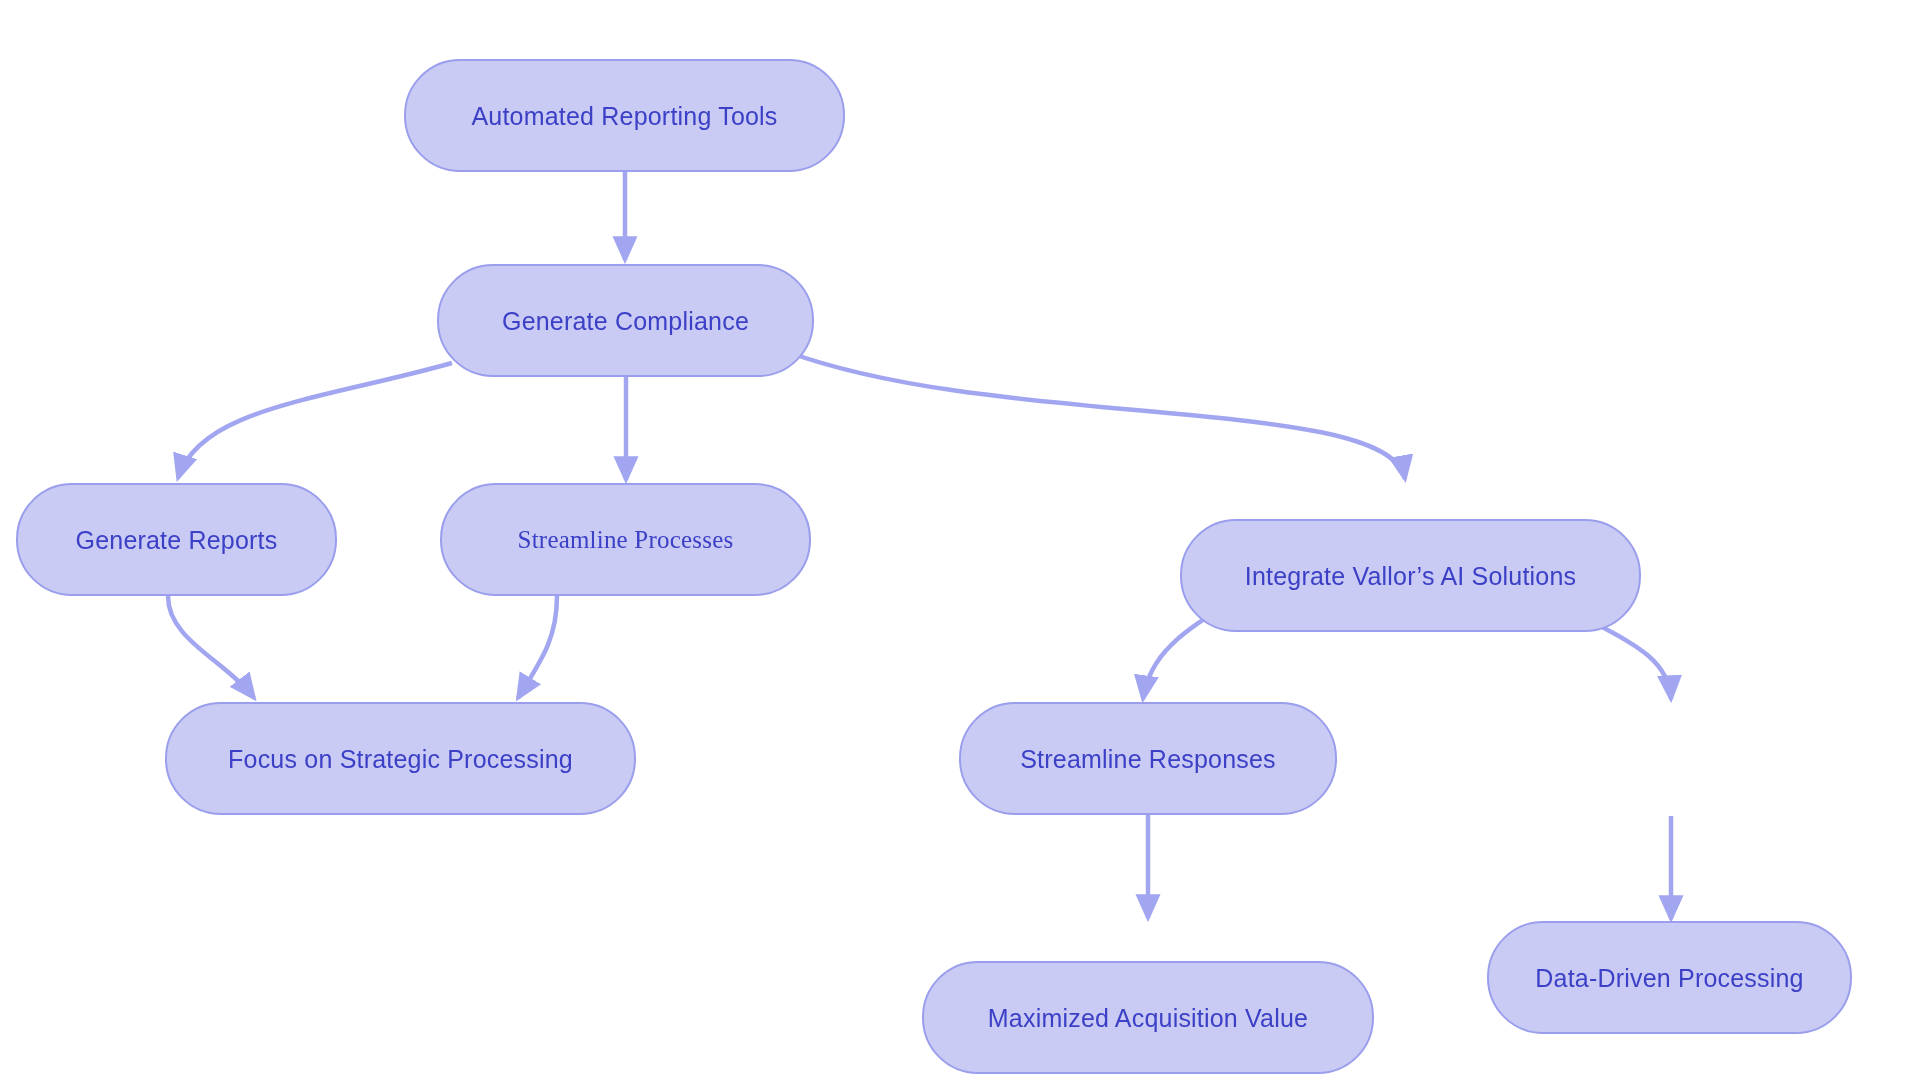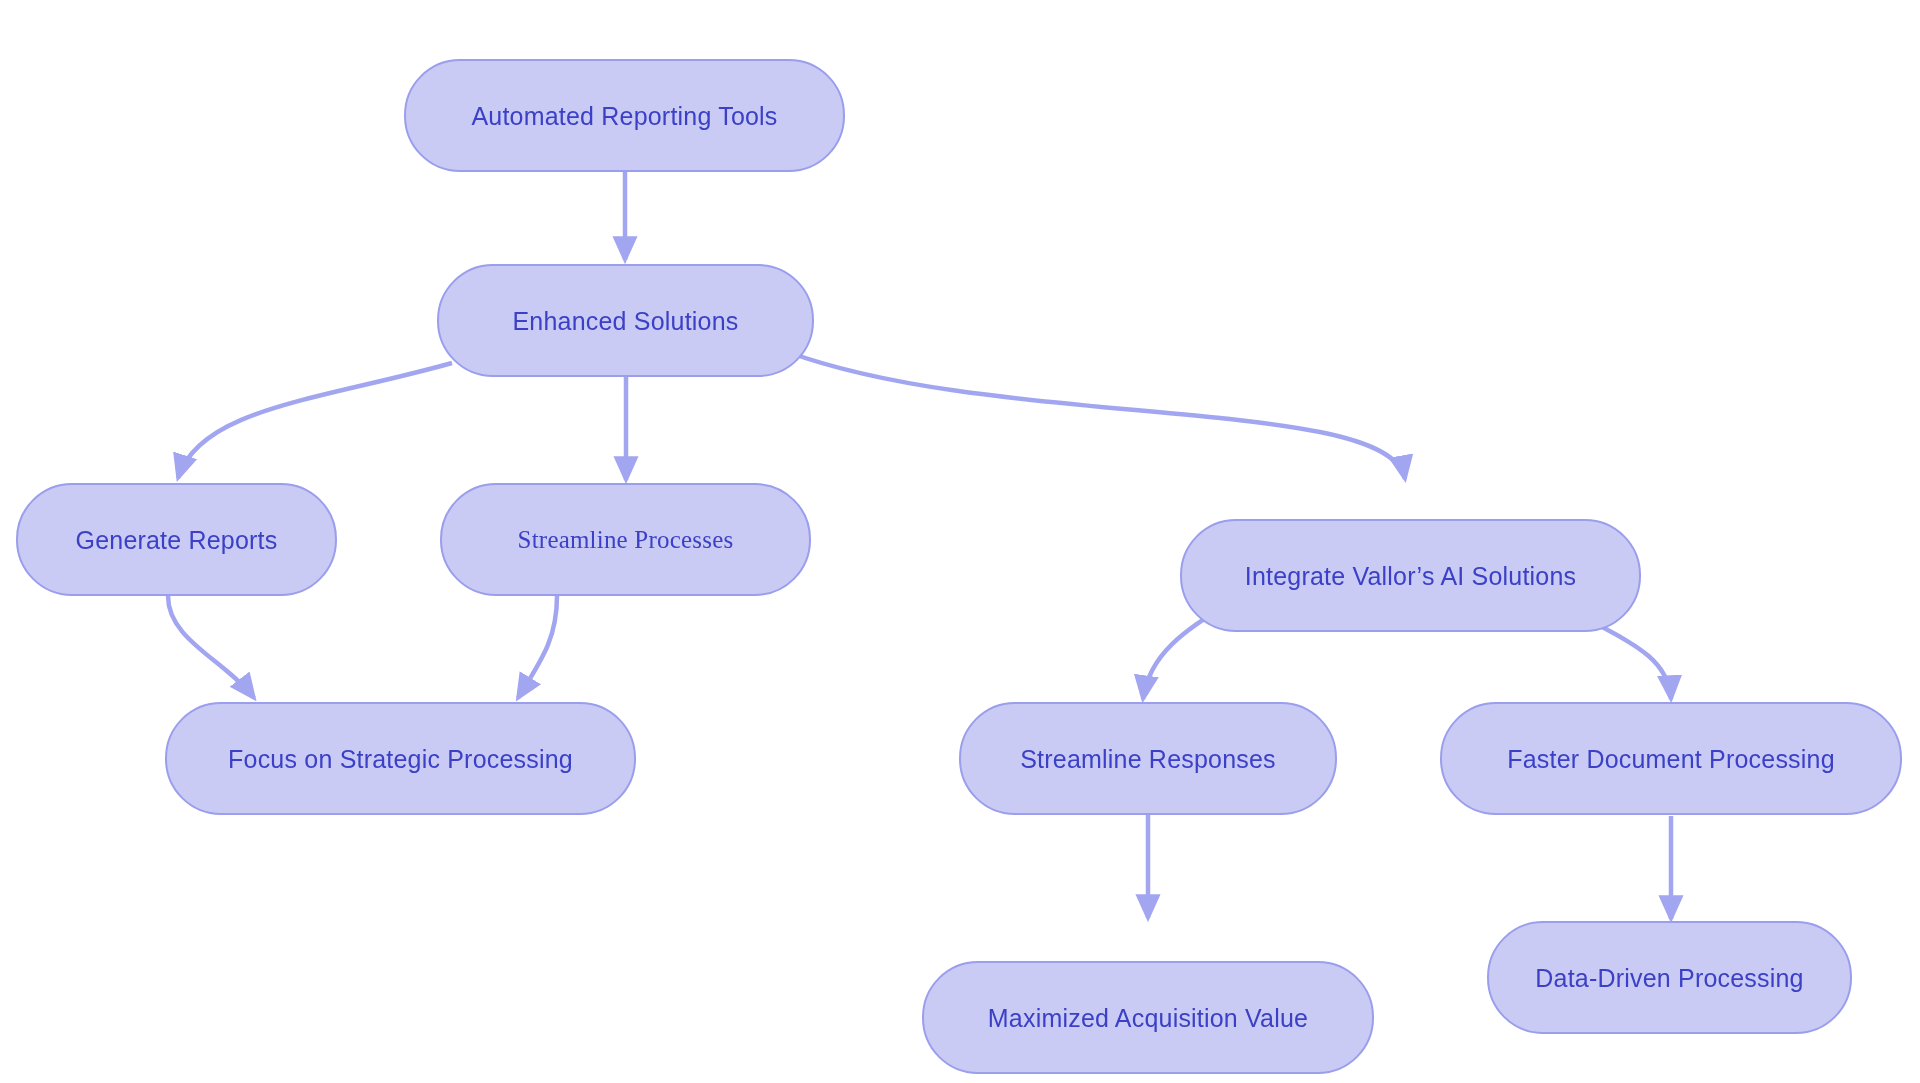--- a/index.html
+++ b/index.html
@@ -64,39 +64,36 @@
       <path class="edge" d="M 557 596 C 557 640, 540 662, 518 698" marker-end="url(#arrowhead)"></path>
       <path class="edge" d="M 1237 598 C 1190 628, 1150 650, 1143 699" marker-end="url(#arrowhead)"></path>
       <path class="edge" d="M 1552 599 C 1615 638, 1668 650, 1671 699" marker-end="url(#arrowhead)"></path>
       <path class="edge" d="M 1148 815 L 1148 918" marker-end="url(#arrowhead)"></path>
       <path class="edge" d="M 1671 816 L 1671 919" marker-end="url(#arrowhead)"></path>
     </svg>
 <div class="flow-node" style="left: 404px; top: 45px; width: 441px; height: 113px; margin-top: 14px;">
       <span class="node-label">Automated Reporting Tools</span>
     </div>
     <div class="flow-node" style="left: 437px; top: 264px; width: 377px; height: 113px;">
-      <span class="node-label">Enhanced Solutions</span>
+      <span class="node-label">Generate Compliance</span>
     </div>
     <div class="flow-node" style="left: 16px; top: 483px; width: 321px; height: 113px;">
       <span class="node-label">Generate Reports</span>
     </div>
     <div class="flow-node" style="left: 440px; top: 483px; width: 371px; height: 113px; font-family: Liberation Serif, serif;">
       <span class="node-label">Streamline Processes</span>
     </div>
     <div class="flow-node" style="left: 1180px; top: 483px; width: 461px; height: 113px; margin-top: 36px;">
       <span class="node-label">Integrate Vallor’s AI Solutions</span>
     </div>
     <div class="flow-node" style="left: 165px; top: 702px; width: 471px; height: 113px;">
       <span class="node-label">Focus on Strategic Processing</span>
     </div>
     <div class="flow-node" style="left: 959px; top: 702px; width: 378px; height: 113px;">
       <span class="node-label">Streamline Responses</span>
     </div>
-    <div class="flow-node" style="left: 1440px; top: 702px; width: 462px; height: 113px;">
-      <span class="node-label">Faster Document Processing</span>
-    </div>
     <div class="flow-node" style="left: 922px; top: 921px; width: 452px; height: 113px; margin-top: 40px;">
       <span class="node-label">Maximized Acquisition Value</span>
     </div>
     <div class="flow-node" style="left: 1487px; top: 921px; width: 365px; height: 113px;">
       <span class="node-label">Data-Driven Processing</span>
     </div>
   </div>
 
 </body></html>

